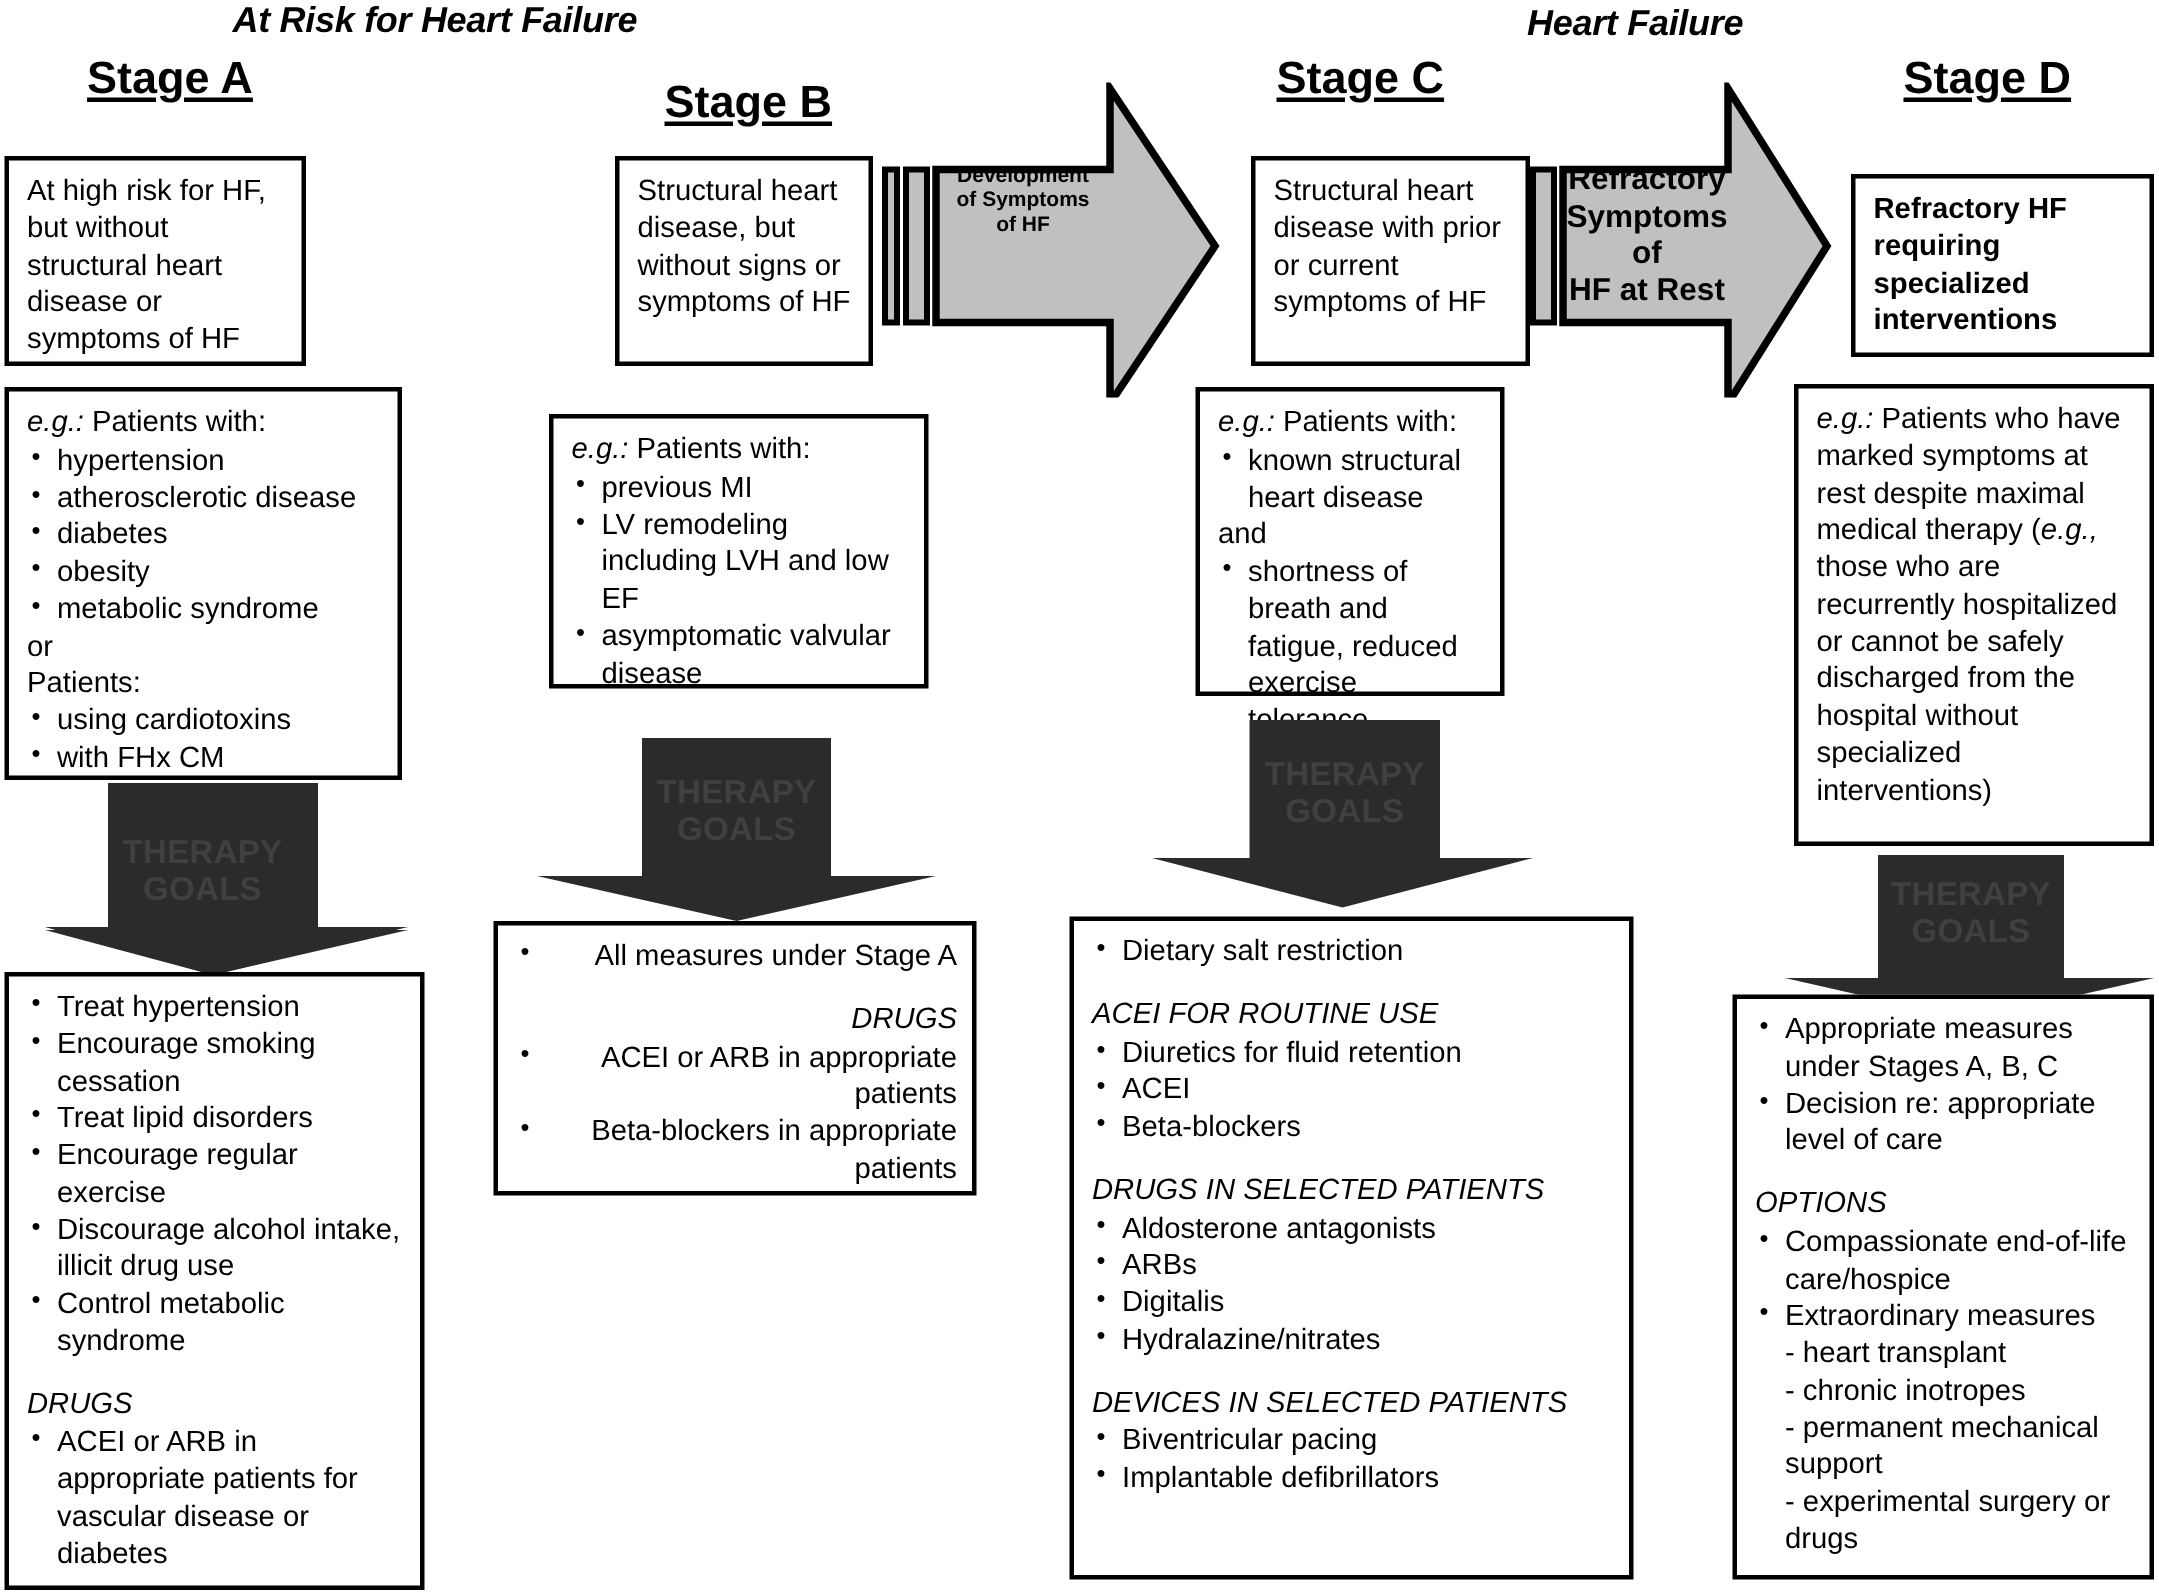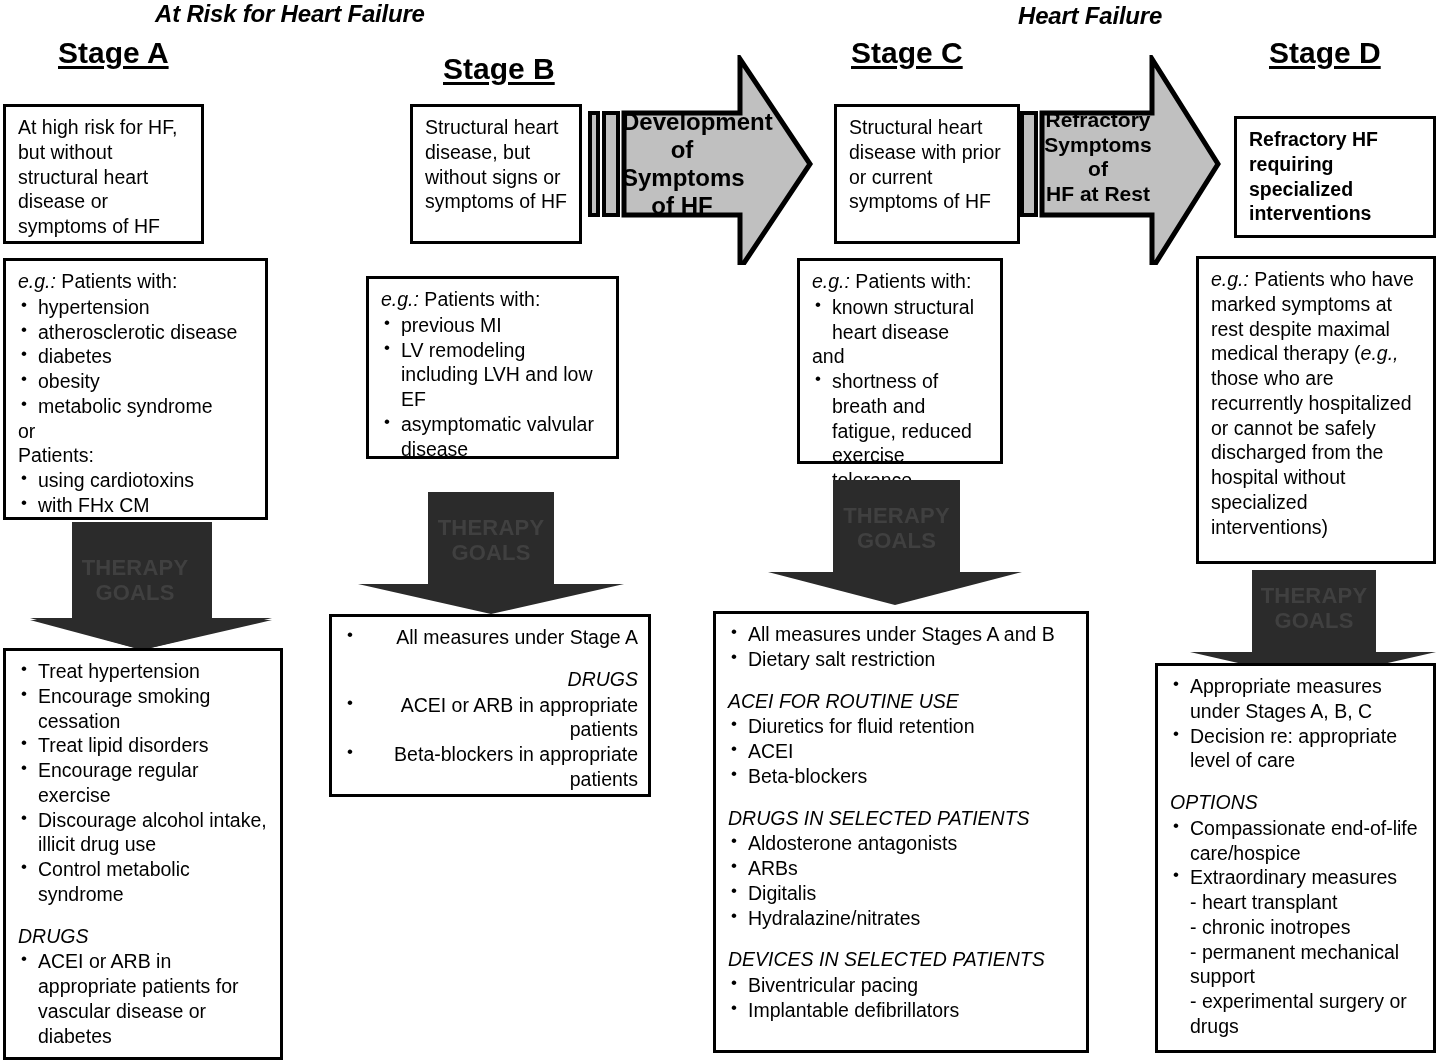--- a/index.html
+++ b/index.html
@@ -97,21 +97,21 @@
   <div class="abs stage-title" style="left:851px;top:36px;">Stage C</div>
   <div class="abs stage-title" style="left:1269px;top:36px;">Stage D</div>
 
 
   <div class="abs" style="left:588px;top:55px;width:228px;height:210px;">
     <svg class="garrow" width="228" height="210" viewBox="0 0 228 210">
       <rect x="2" y="58" width="8" height="102" fill="#c0c0c0" stroke="#000" stroke-width="4"></rect>
       <rect x="16" y="58" width="14" height="102" fill="#c0c0c0" stroke="#000" stroke-width="4"></rect>
       <path d="M 36 58 L 152 58 L 152 4 L 222 109 L 152 214 L 152 160 L 36 160 Z" fill="#c0c0c0" stroke="#000" stroke-width="5" stroke-linejoin="miter"></path>
     </svg>
-    <div class="abs" style="left:34px;top:53px;width:120px;text-align:center;font-weight:bold;font-size:24px;line-height:1.17;">
+    <div class="abs" style="left:34px;top:53px;width:120px;text-align:center;font-weight:bold;font-size:14px;line-height:1.17;">
       <div>Development</div>
       <div>of Symptoms</div>
       <div>of HF</div>
     </div>
   </div>
 
   <div class="abs" style="left:1006px;top:55px;width:218px;height:210px;">
     <svg class="garrow" width="218" height="210" viewBox="0 0 218 210">
       <rect x="2" y="58" width="8" height="102" fill="#c0c0c0" stroke="#000" stroke-width="4"></rect>
       <rect x="16" y="58" width="14" height="102" fill="#c0c0c0" stroke="#000" stroke-width="4"></rect>
@@ -228,21 +228,20 @@
       <path d="M 78 100 L 332 100 L 205 133 Z" fill="#2b2b2b"></path>
     </svg>
     <div class="tgtext" style="top:32px;left:143px;width:127px;right:auto;">
       <div>THERAPY</div>
       <div>GOALS</div>
     </div>
   </div>
 
   <div class="abs box" style="left:713px;top:611px;width:376px;height:442px;">
     <ul class="bl">
-      <li>All measures under Stages A and B</li>
       <li>Dietary salt restriction</li>
     </ul>
     <p class="sec">ACEI FOR ROUTINE USE</p>
     <ul class="bl">
       <li>Diuretics for fluid retention</li>
       <li>ACEI</li>
       <li>Beta-blockers</li>
     </ul>
     <p class="sec">DRUGS IN SELECTED PATIENTS</p>
     <ul class="bl">

